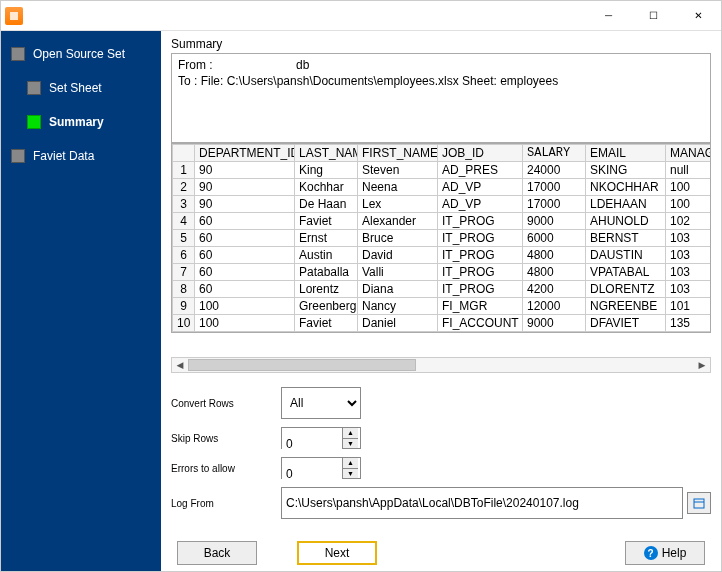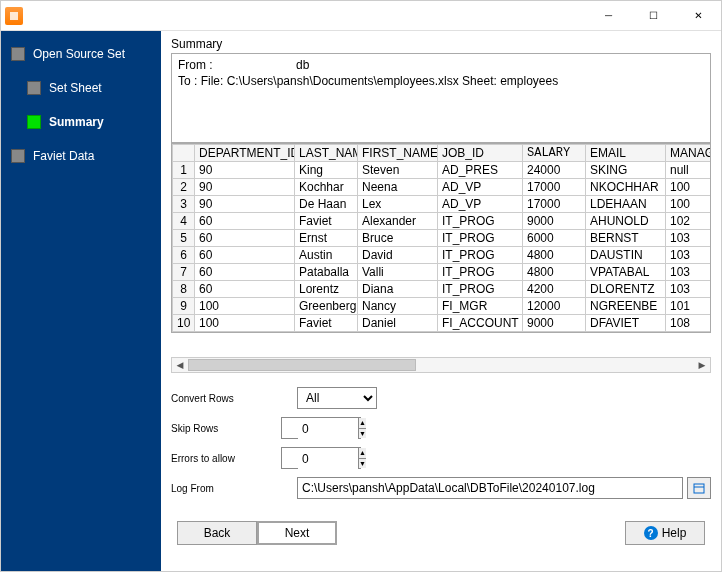--- a/index.html
+++ b/index.html
@@ -136,25 +136,24 @@
   .form-area { margin-top: 14px; }
   .form-row {
     display:flex;
     align-items:center;
     margin-bottom: 8px;
   }
   .form-label { width: 110px; font-size:10px; }
   select, input[type=text] {
     font-family: inherit;
     font-size: 12px;
-    height: 22px;
+    height: 32px;
     border: 1px solid #888;
     padding: 0 4px;
     background:#fff;
-    margin-left:16px;
   }
   .spinner {
     display:flex;
     border: 1px solid #888;
     height:22px;
     width:80px;
   }
   .spinner input {
     border:none; width:60px; padding:0 4px; outline:none;
   }
@@ -172,34 +171,35 @@
   .spinner-btn:last-child { border-bottom:none; }
   .browse-btn {
     width:24px; height:22px; margin-left:4px;
     border:1px solid #888; background:#eee;
     display:flex; align-items:center; justify-content:center;
     color:#0066cc;
   }
   .button-bar {
     display:flex;
     justify-content: flex-start;
+    gap: 40px;
     margin-top: 14px;
     padding: 0 6px;
   }
   .btn {
     min-width: 80px;
     height: 24px;
     border: 1px solid #999;
     background: #eee;
     display:flex; align-items:center; justify-content:center;
     font-size:12px;
     cursor: default;
     gap:4px;
   }
-  .btn.primary { border: 2px solid #a3a3a3; background:#fff; }
+  .btn.primary { border: 2px solid #eab308; background:#fff; }
   .btn-help { margin-left:auto; }
   .help-icon {
     width:14px; height:14px; border-radius:50%;
     background:#0078d7; color:#fff;
     display:flex; align-items:center; justify-content:center;
     font-size:10px; font-weight:bold;
   }
 </style>
 </head>
 <body>
@@ -350,21 +350,21 @@
               <td>101</td>
             </tr>
             <tr>
               <td class="rownum-col">10</td>
               <td>100</td>
               <td>Faviet</td>
               <td>Daniel</td>
               <td>FI_ACCOUNT</td>
               <td>9000</td>
               <td>DFAVIET</td>
-              <td>108</td>
+              <td>135</td>
             </tr>
           </tbody>
       </table>
     </div>
 
     <div class="hscroll">
       <div class="arrow">◀</div>
       <div class="track">
         <div class="thumb"></div>
       </div>

